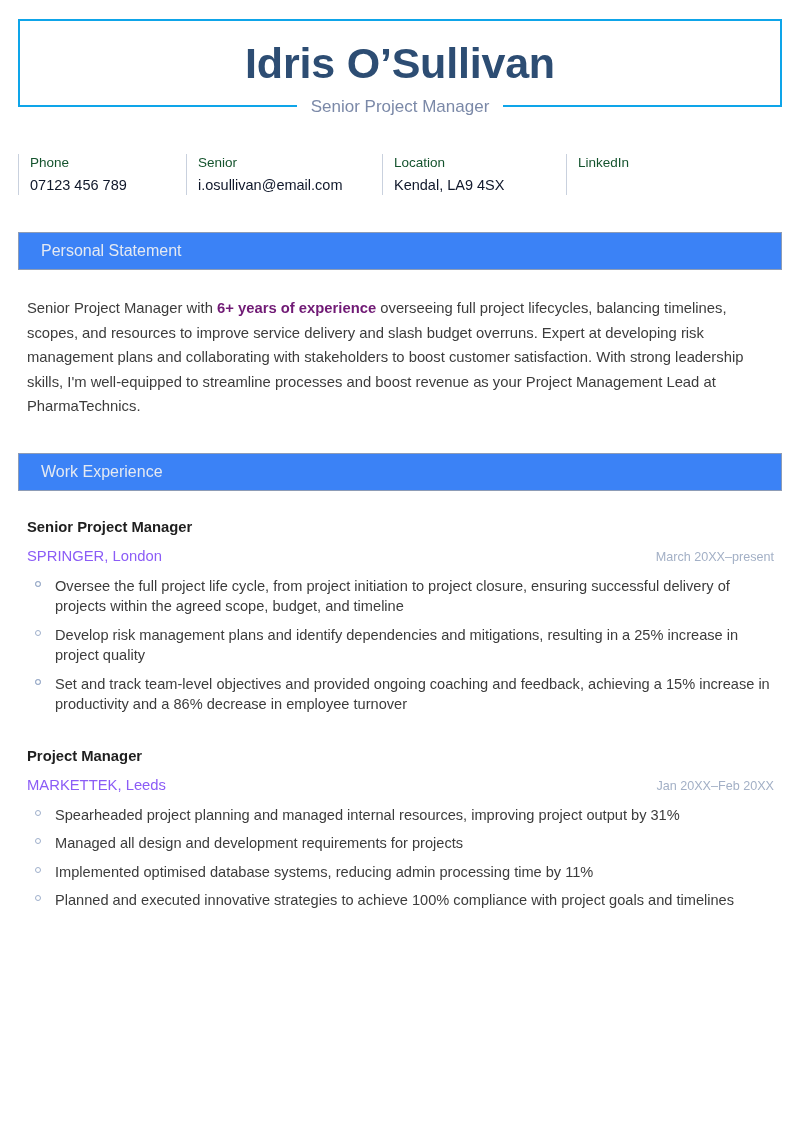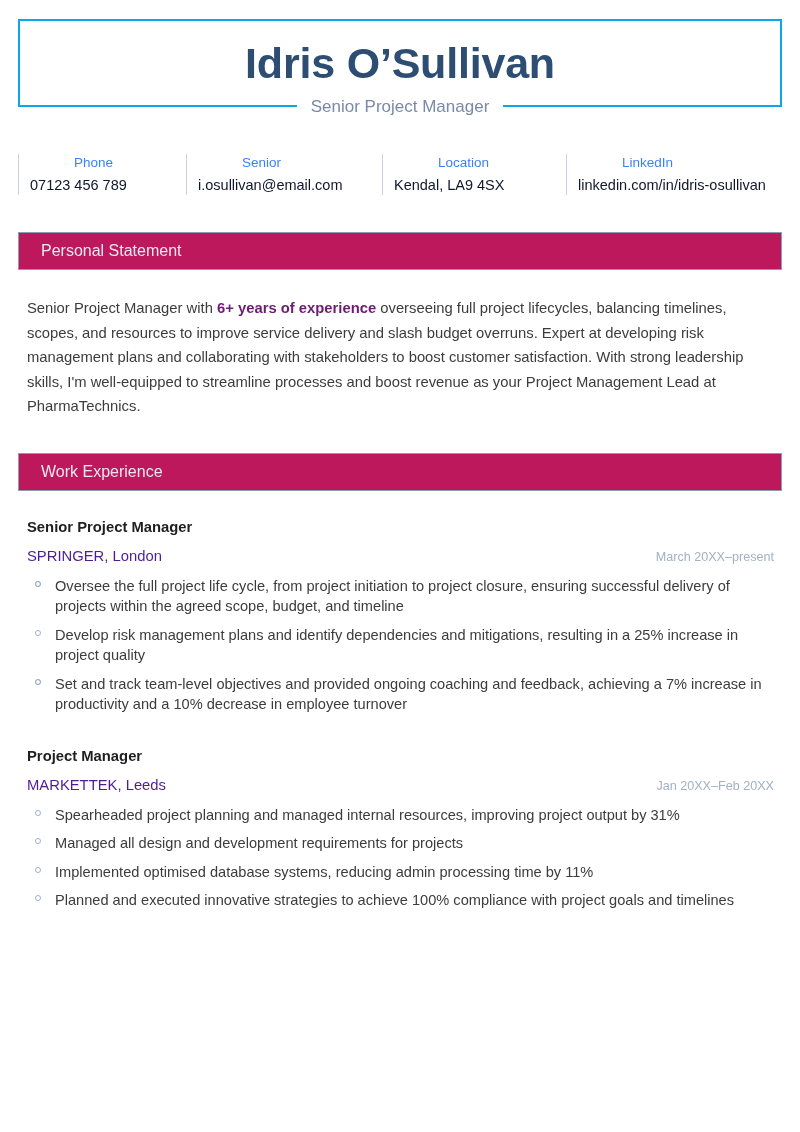--- a/index.html
+++ b/index.html
@@ -72,35 +72,34 @@
     padding-left: 11px;
     border-left: 1px solid #c9d1de;
     box-sizing: border-box;
   }
   .contact-col:nth-child(1) { width: 168px; }
   .contact-col:nth-child(2) { width: 196px; }
   .contact-col:nth-child(3) { width: 184px; }
   .contact-col:nth-child(4) { width: 216px; }
   .contact-label {
     font-size: 13.5px;
-    color: #3b82f6;
+    color: #14532d;
     line-height: 18px;
     margin-bottom: 4px;
-    margin-left: 44px;
   }
   .contact-value {
     font-size: 14.5px;
     color: #0f172a;
     line-height: 19px;
     white-space: nowrap;
   }
 
   
   .section-bar {
-    background: #be185d;
+    background: #3b82f6;
     border: 1px solid #8d9cb6;
     height: 38px;
     display: flex;
     align-items: center;
     padding-left: 22px;
     box-sizing: border-box;
   }
   .section-bar-title {
     font-size: 16px;
     color: #e4e9f2;
@@ -131,21 +130,21 @@
     line-height: 20px;
   }
   .job-meta {
     display: flex;
     justify-content: space-between;
     align-items: baseline;
     margin-top: 10px;
   }
   .job-company {
     font-size: 14.8px;
-    color: #4c1d95;
+    color: #8b5cf6;
     line-height: 19px;
   }
   .job-dates {
     font-size: 12.6px;
     color: #a3b0c6;
     line-height: 19px;
     white-space: nowrap;
   }
   .bullets {
     list-style: none;
@@ -194,21 +193,20 @@
     <div class="contact-col">
       <div class="contact-label">Senior</div>
       <div class="contact-value">i.osullivan@email.com</div>
     </div>
     <div class="contact-col">
       <div class="contact-label">Location</div>
       <div class="contact-value">Kendal, LA9 4SX</div>
     </div>
     <div class="contact-col">
       <div class="contact-label">LinkedIn</div>
-      <div class="contact-value">linkedin.com/in/idris-osullivan</div>
     </div>
   </div>
 
   <div id="personal-bar-wrap">
     <div class="section-bar">
       <span class="section-bar-title">Personal Statement</span>
     </div>
     <p class="statement"><span>Senior Project Manager with </span><b>6+ years of experience</b><span> overseeing full project lifecycles, balancing timelines, scopes, and resources to improve service delivery and slash budget overruns. Expert at developing risk management plans and collaborating with stakeholders to boost customer satisfaction. With strong leadership skills, I'm well-equipped to streamline processes and boost revenue as your Project Management Lead at PharmaTechnics.</span></p>
   </div>
 
@@ -221,21 +219,21 @@
       <div class="job-title">Senior Project Manager</div>
       <div class="job-meta">
         <span class="job-company">SPRINGER, London</span>
         <span class="job-dates">March 20XX–present</span>
       </div>
       <ul class="bullets">
         <li><span class="bullet-marker"></span></li>
         <li><span class="bullet-marker"></span><span>Oversee the full project life cycle, from project initiation to project closure, ensuring successful delivery of projects within the agreed scope, budget, and timeline</span></li>
         <li><span class="bullet-marker"></span><span>Develop risk management plans and identify dependencies and mitigations, resulting in a 25% increase in project quality</span></li>
         <li><span class="bullet-marker"></span></li>
-        <li><span class="bullet-marker"></span><span>Set and track team-level objectives and provided ongoing coaching and feedback, achieving a 7% increase in productivity and a 10% decrease in employee turnover</span></li>
+        <li><span class="bullet-marker"></span><span>Set and track team-level objectives and provided ongoing coaching and feedback, achieving a 15% increase in productivity and a 86% decrease in employee turnover</span></li>
       </ul>
     </div>
 
     <div class="job" id="job-1">
       <div class="job-title">Project Manager</div>
       <div class="job-meta">
         <span class="job-company">MARKETTEK, Leeds</span>
         <span class="job-dates">Jan 20XX–Feb 20XX</span>
       </div>
       <ul class="bullets">

